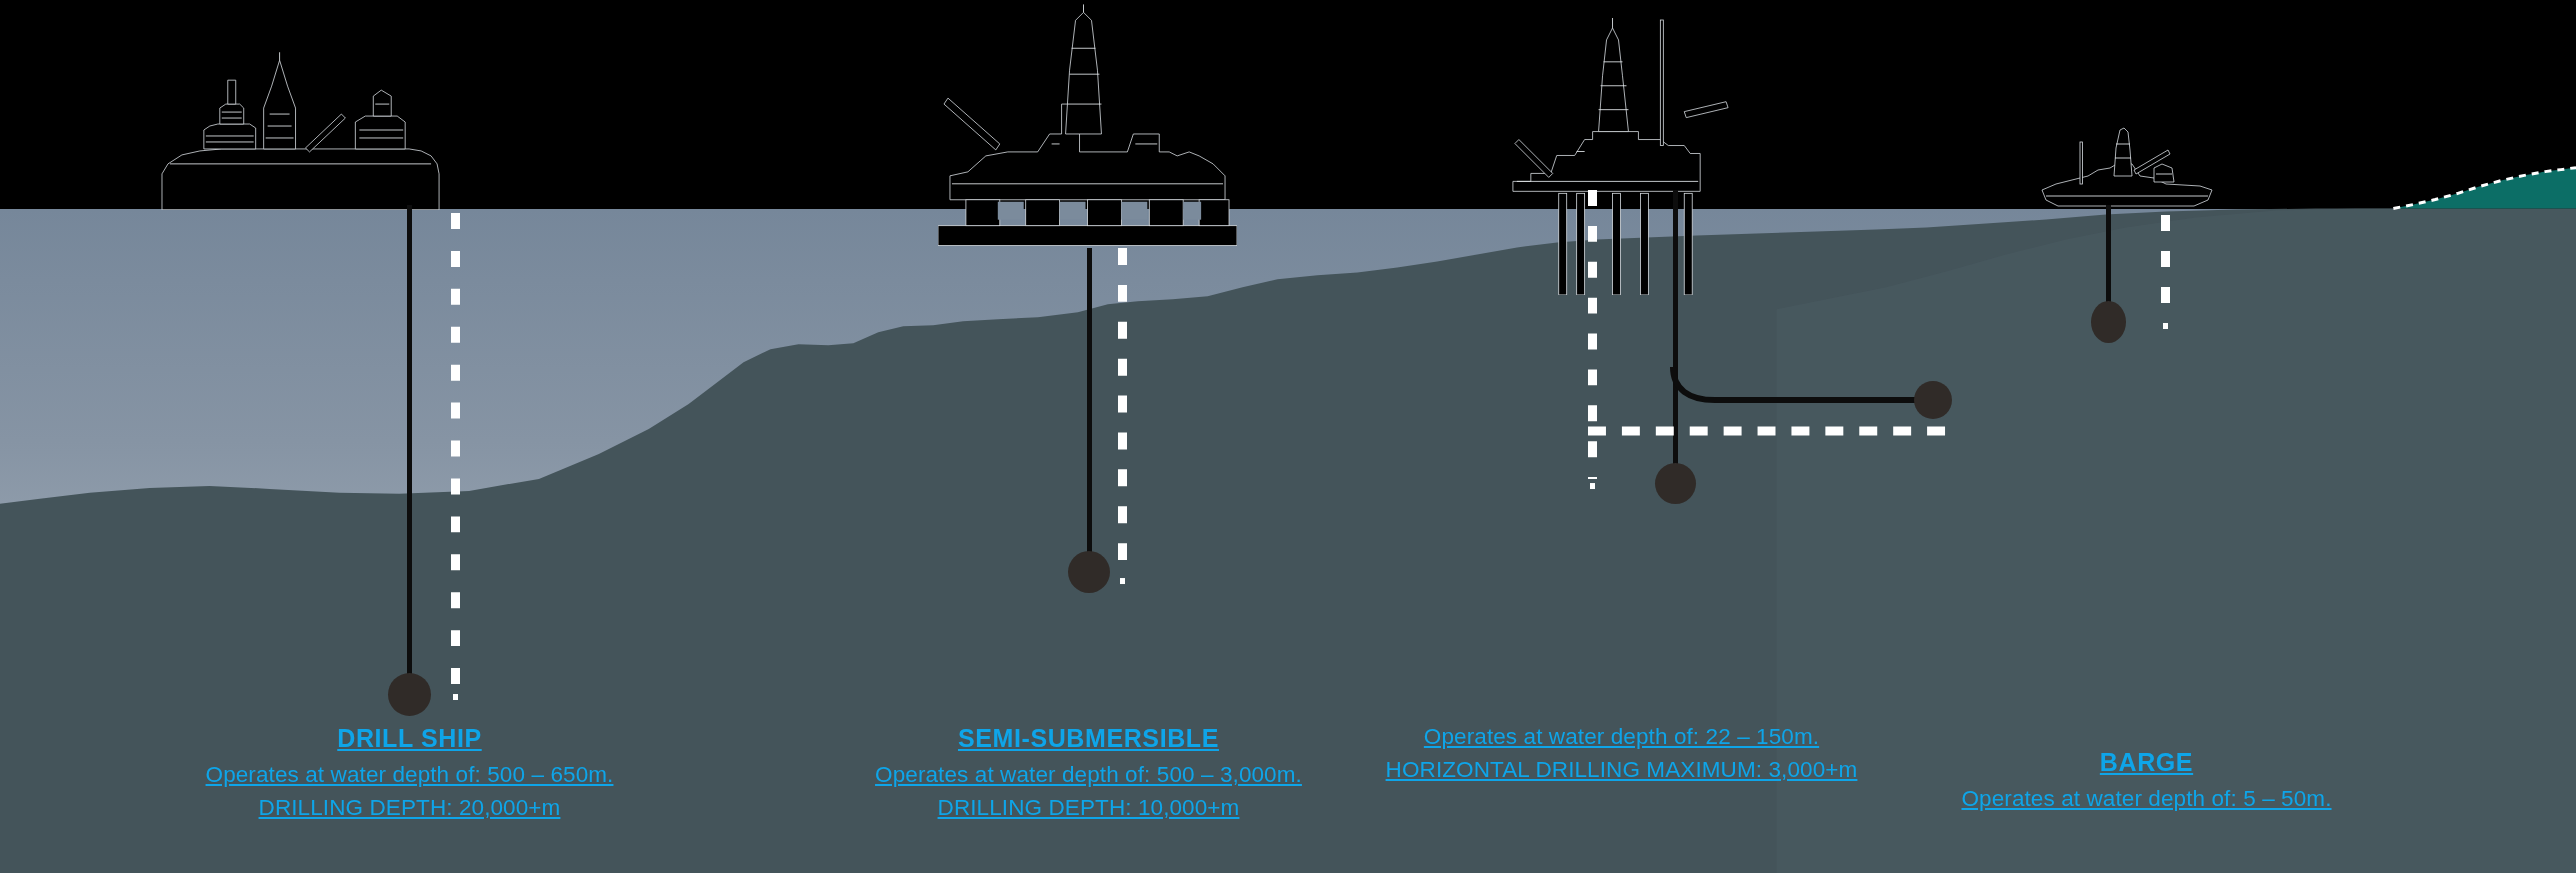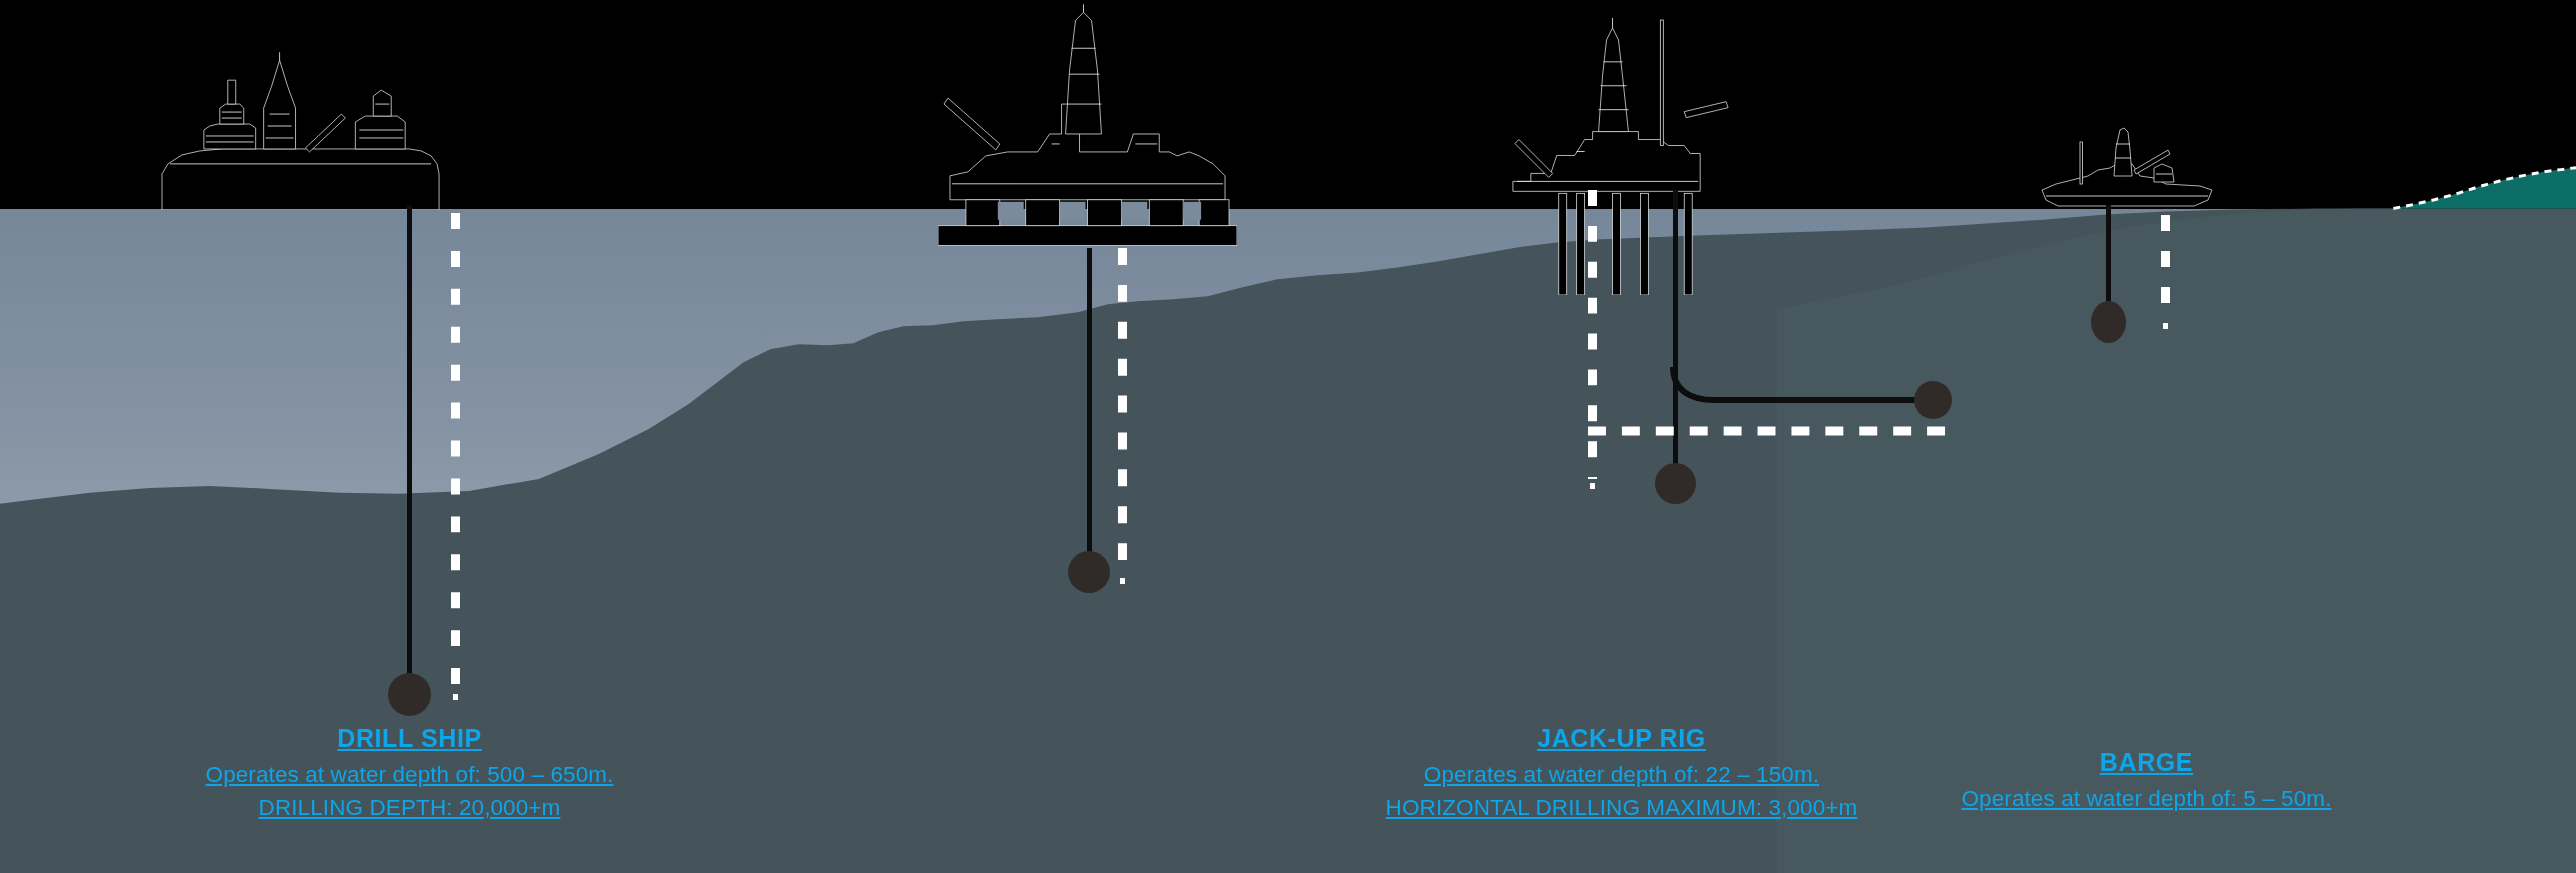--- a/index.html
+++ b/index.html
@@ -268,23 +268,27 @@
     <line x1="4.5" y1="0" x2="4.5" y2="104" stroke="#ffffff" stroke-width="9" stroke-dasharray="16 20"></line>
     <rect x="2" y="108" width="5" height="6" fill="#ffffff"></rect>
   </svg>
 
   <div class="label-block" style="left:160px; top:726px; width:499px;">
     <div class="label-title">DRILL SHIP</div>
     <div class="label-line">Operates at water depth of: 500 – 650m.</div>
     <div class="label-line">DRILLING DEPTH: 20,000+m</div>
   </div>
 
+  <div class="label-block" style="left:839px; top:726px; width:499px;">
+    <div class="label-title">SEMI-SUBMERSIBLE</div>
+    <div class="label-line">Operates at water depth of: 500 – 3,000m.</div>
+    <div class="label-line">DRILLING DEPTH: 10,000+m</div>
+  </div>
 
   <div class="label-block" style="left:1372px; top:726px; width:499px;">
-    <div class="label-title">JACK-UP RIG</div>
     <div class="label-line">Operates at water depth of: 22 – 150m.</div>
     <div class="label-line">HORIZONTAL DRILLING MAXIMUM: 3,000+m</div>
   </div>
 
   <div class="label-block" style="left:1897px; top:726px; width:499px;margin-top:24px;">
     <div class="label-title">BARGE</div>
     <div class="label-line">Operates at water depth of: 5 – 50m.</div>
   </div>
 
 </div>

